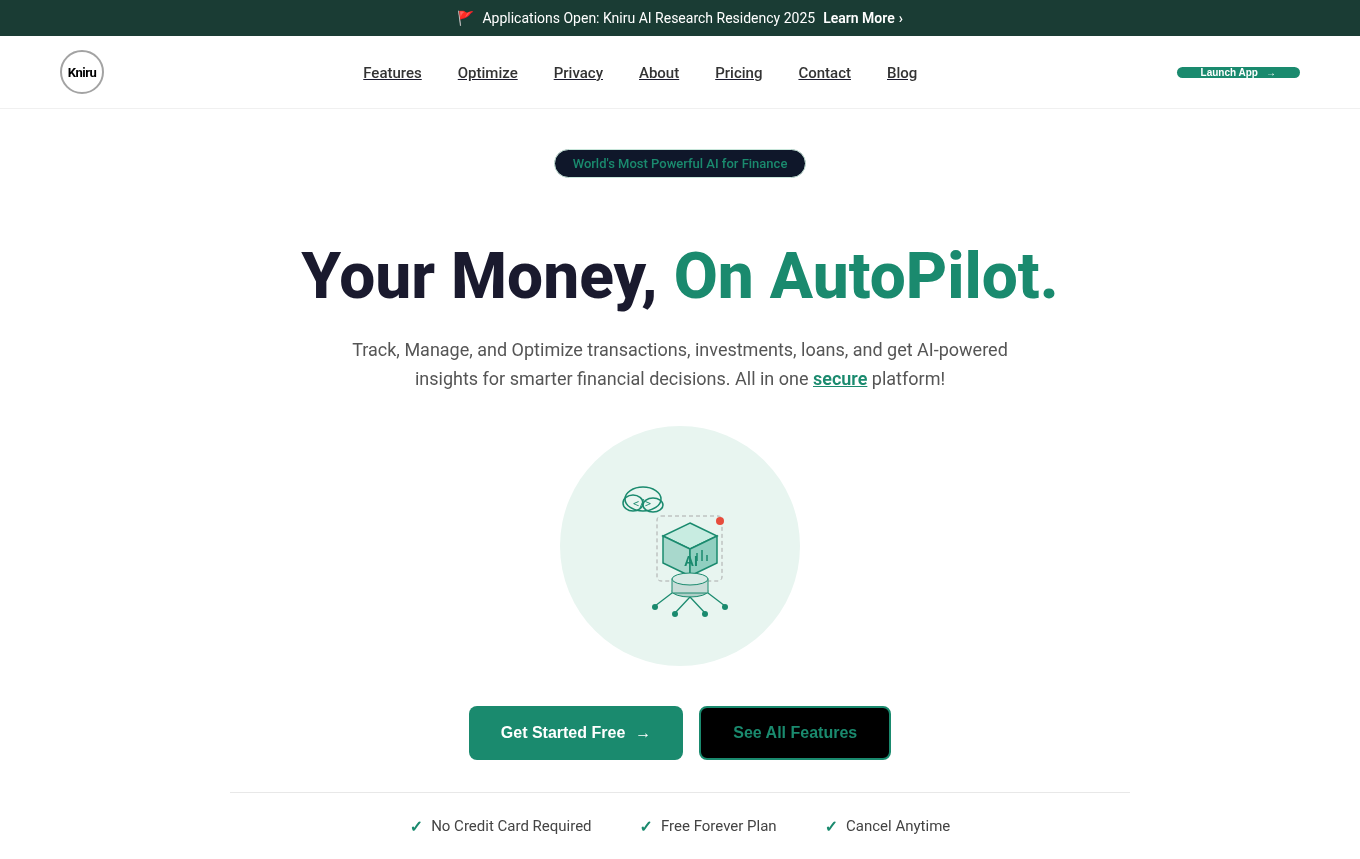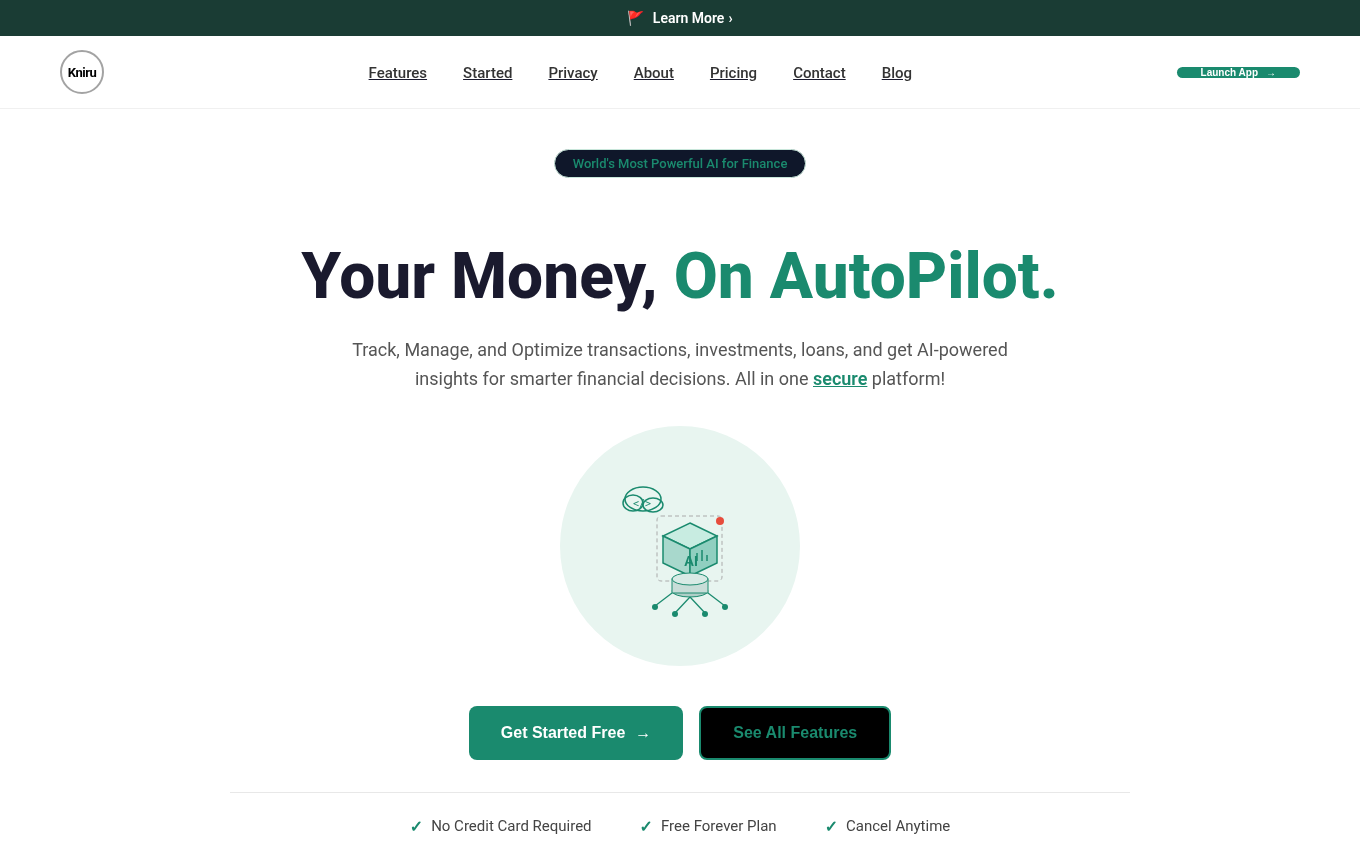--- a/index.html
+++ b/index.html
@@ -229,39 +229,40 @@
     .ai-svg {
       width: 170px;
       height: 170px;
     }
   </style>
 </head>
 <body>
 
 <div class="top-banner">
   <span>🚩</span>
+  <span>Applications Open: Kniru AI Research Residency 2025</span>
   <a href="#">
     <span>Learn More</span>
     <span>›</span>
   </a>
 </div>
 
 <nav class="navbar">
   <div class="logo-container">
     <div class="logo-circle">
       <span>Kniru</span>
     </div>
   </div>
 
   <ul class="nav-links">
     <li>
       <a href="#">Features</a>
     </li>
     <li>
-      <a href="#">Started</a>
+      <a href="#">Optimize</a>
     </li>
     <li>
       <a href="#">Privacy</a>
     </li>
     <li>
       <a href="#">About</a>
     </li>
     <li>
       <a href="#">Pricing</a>
     </li>

